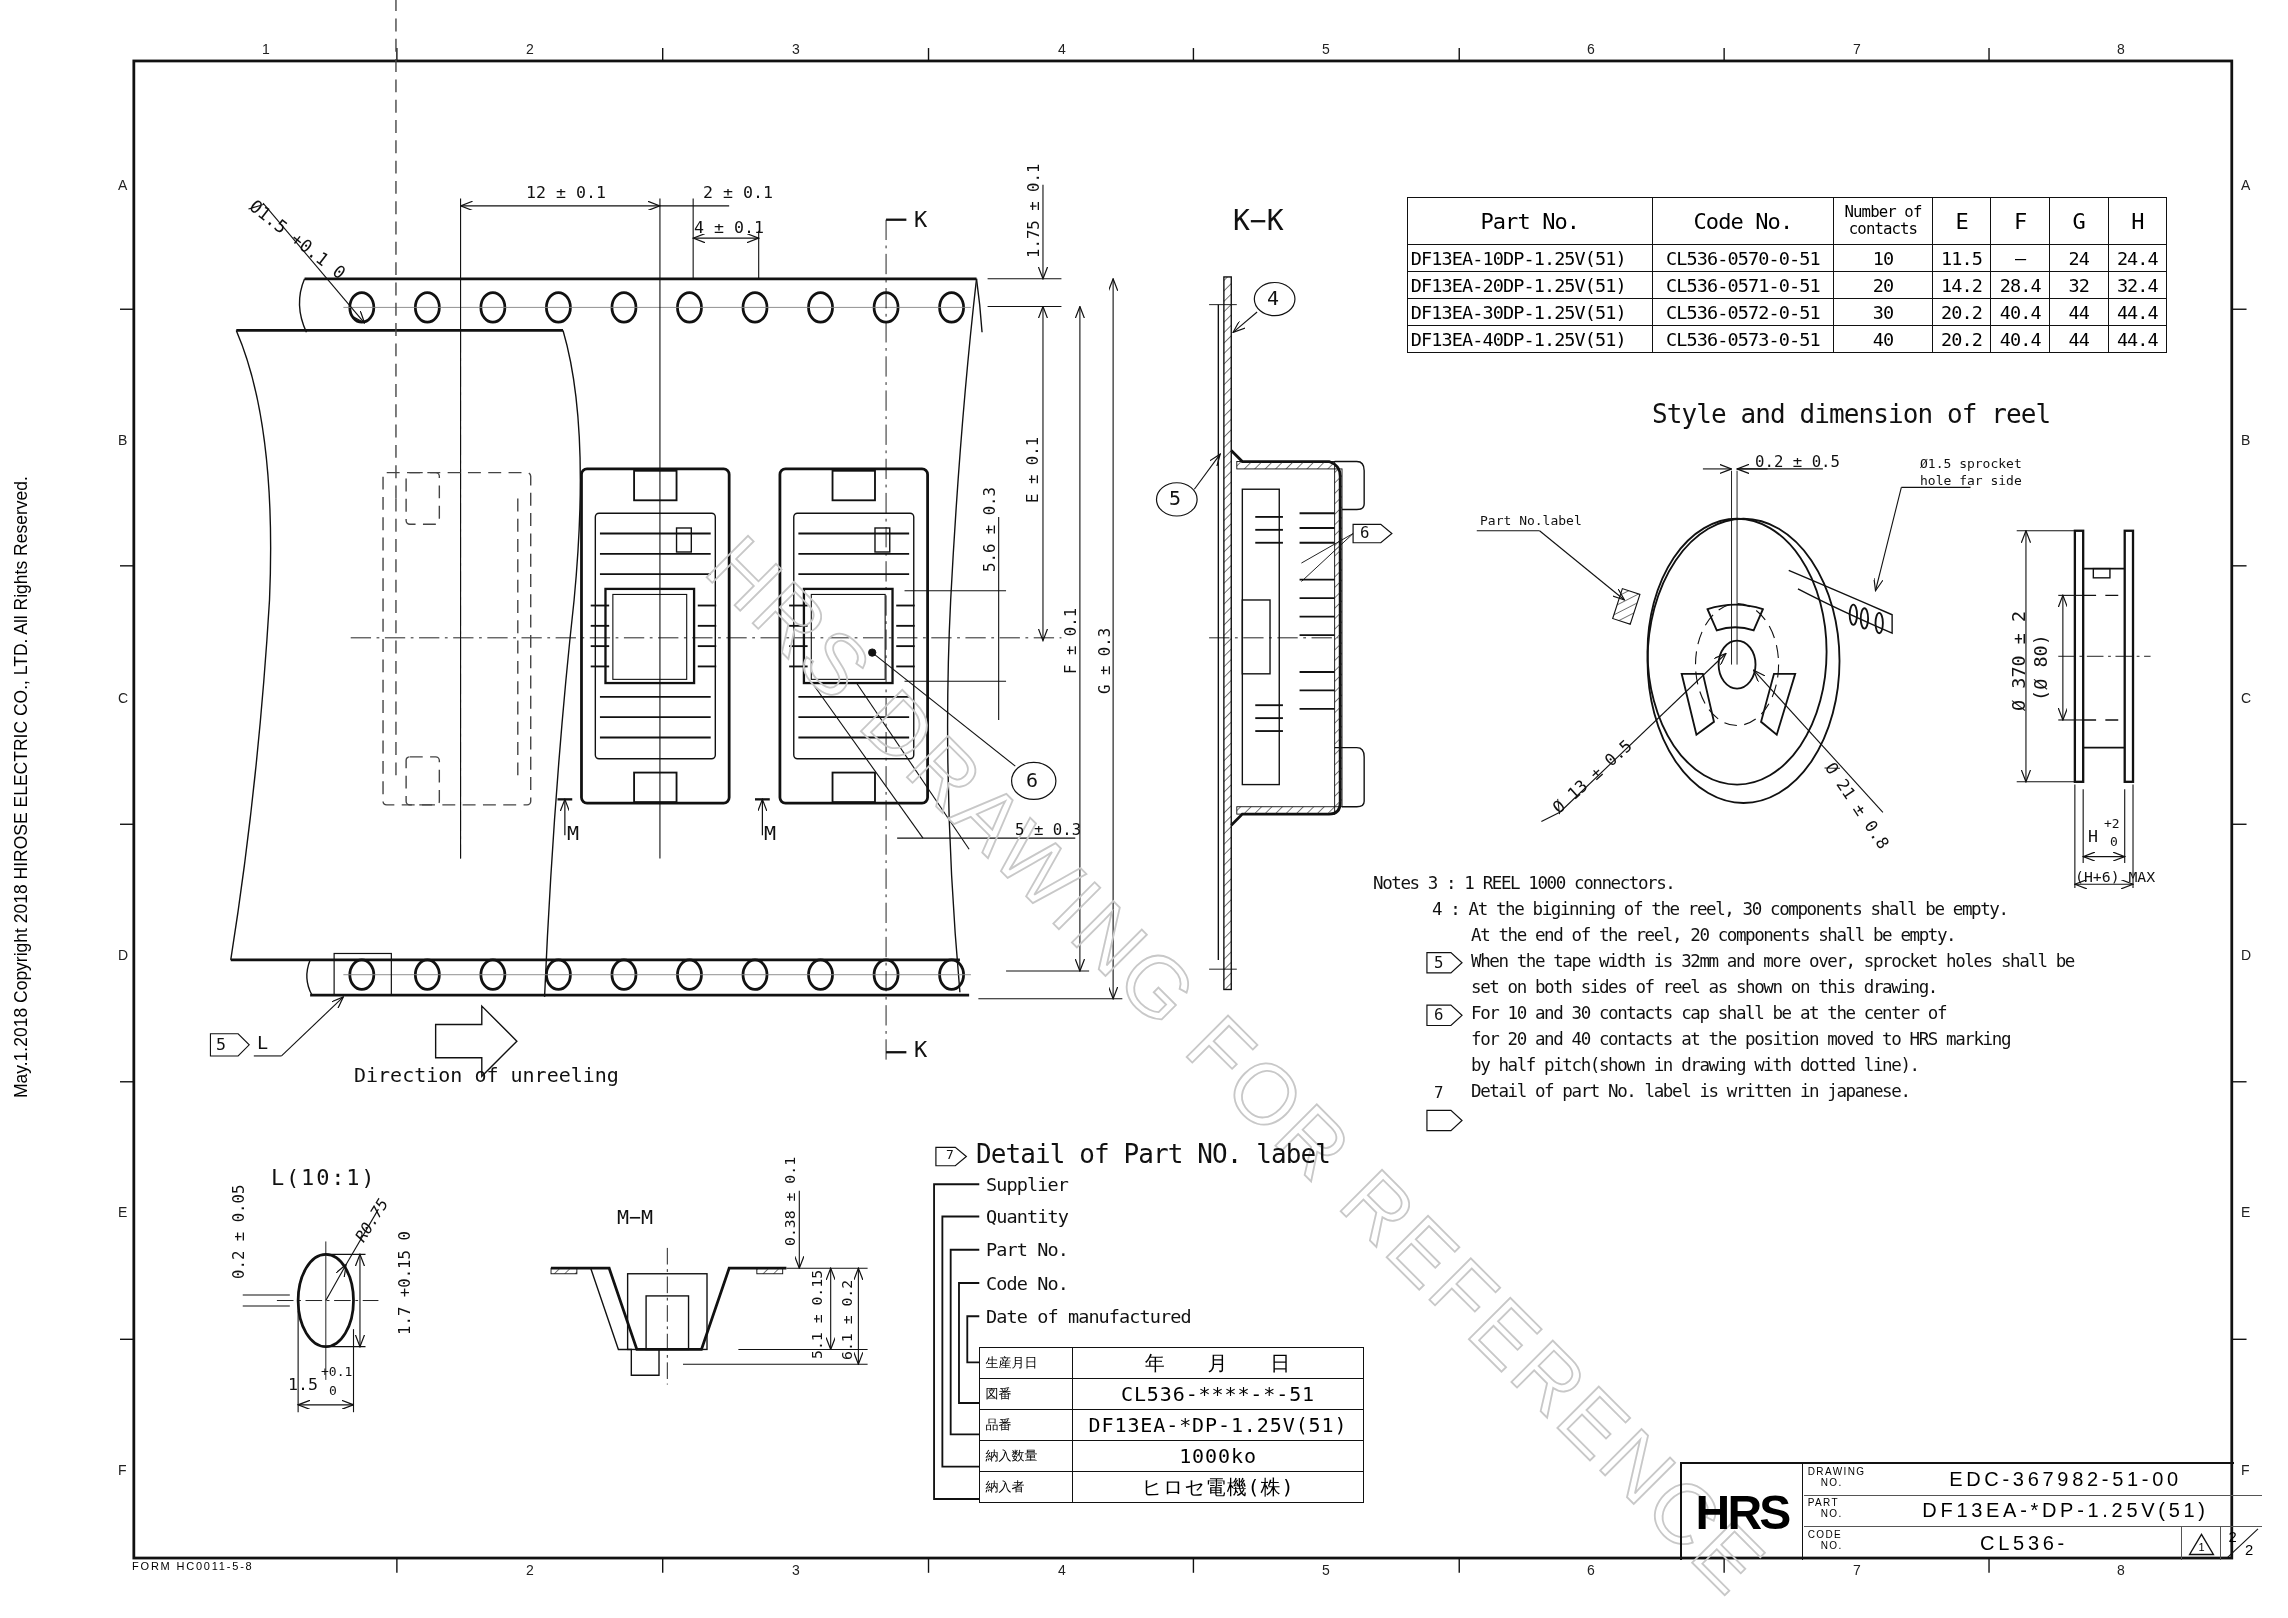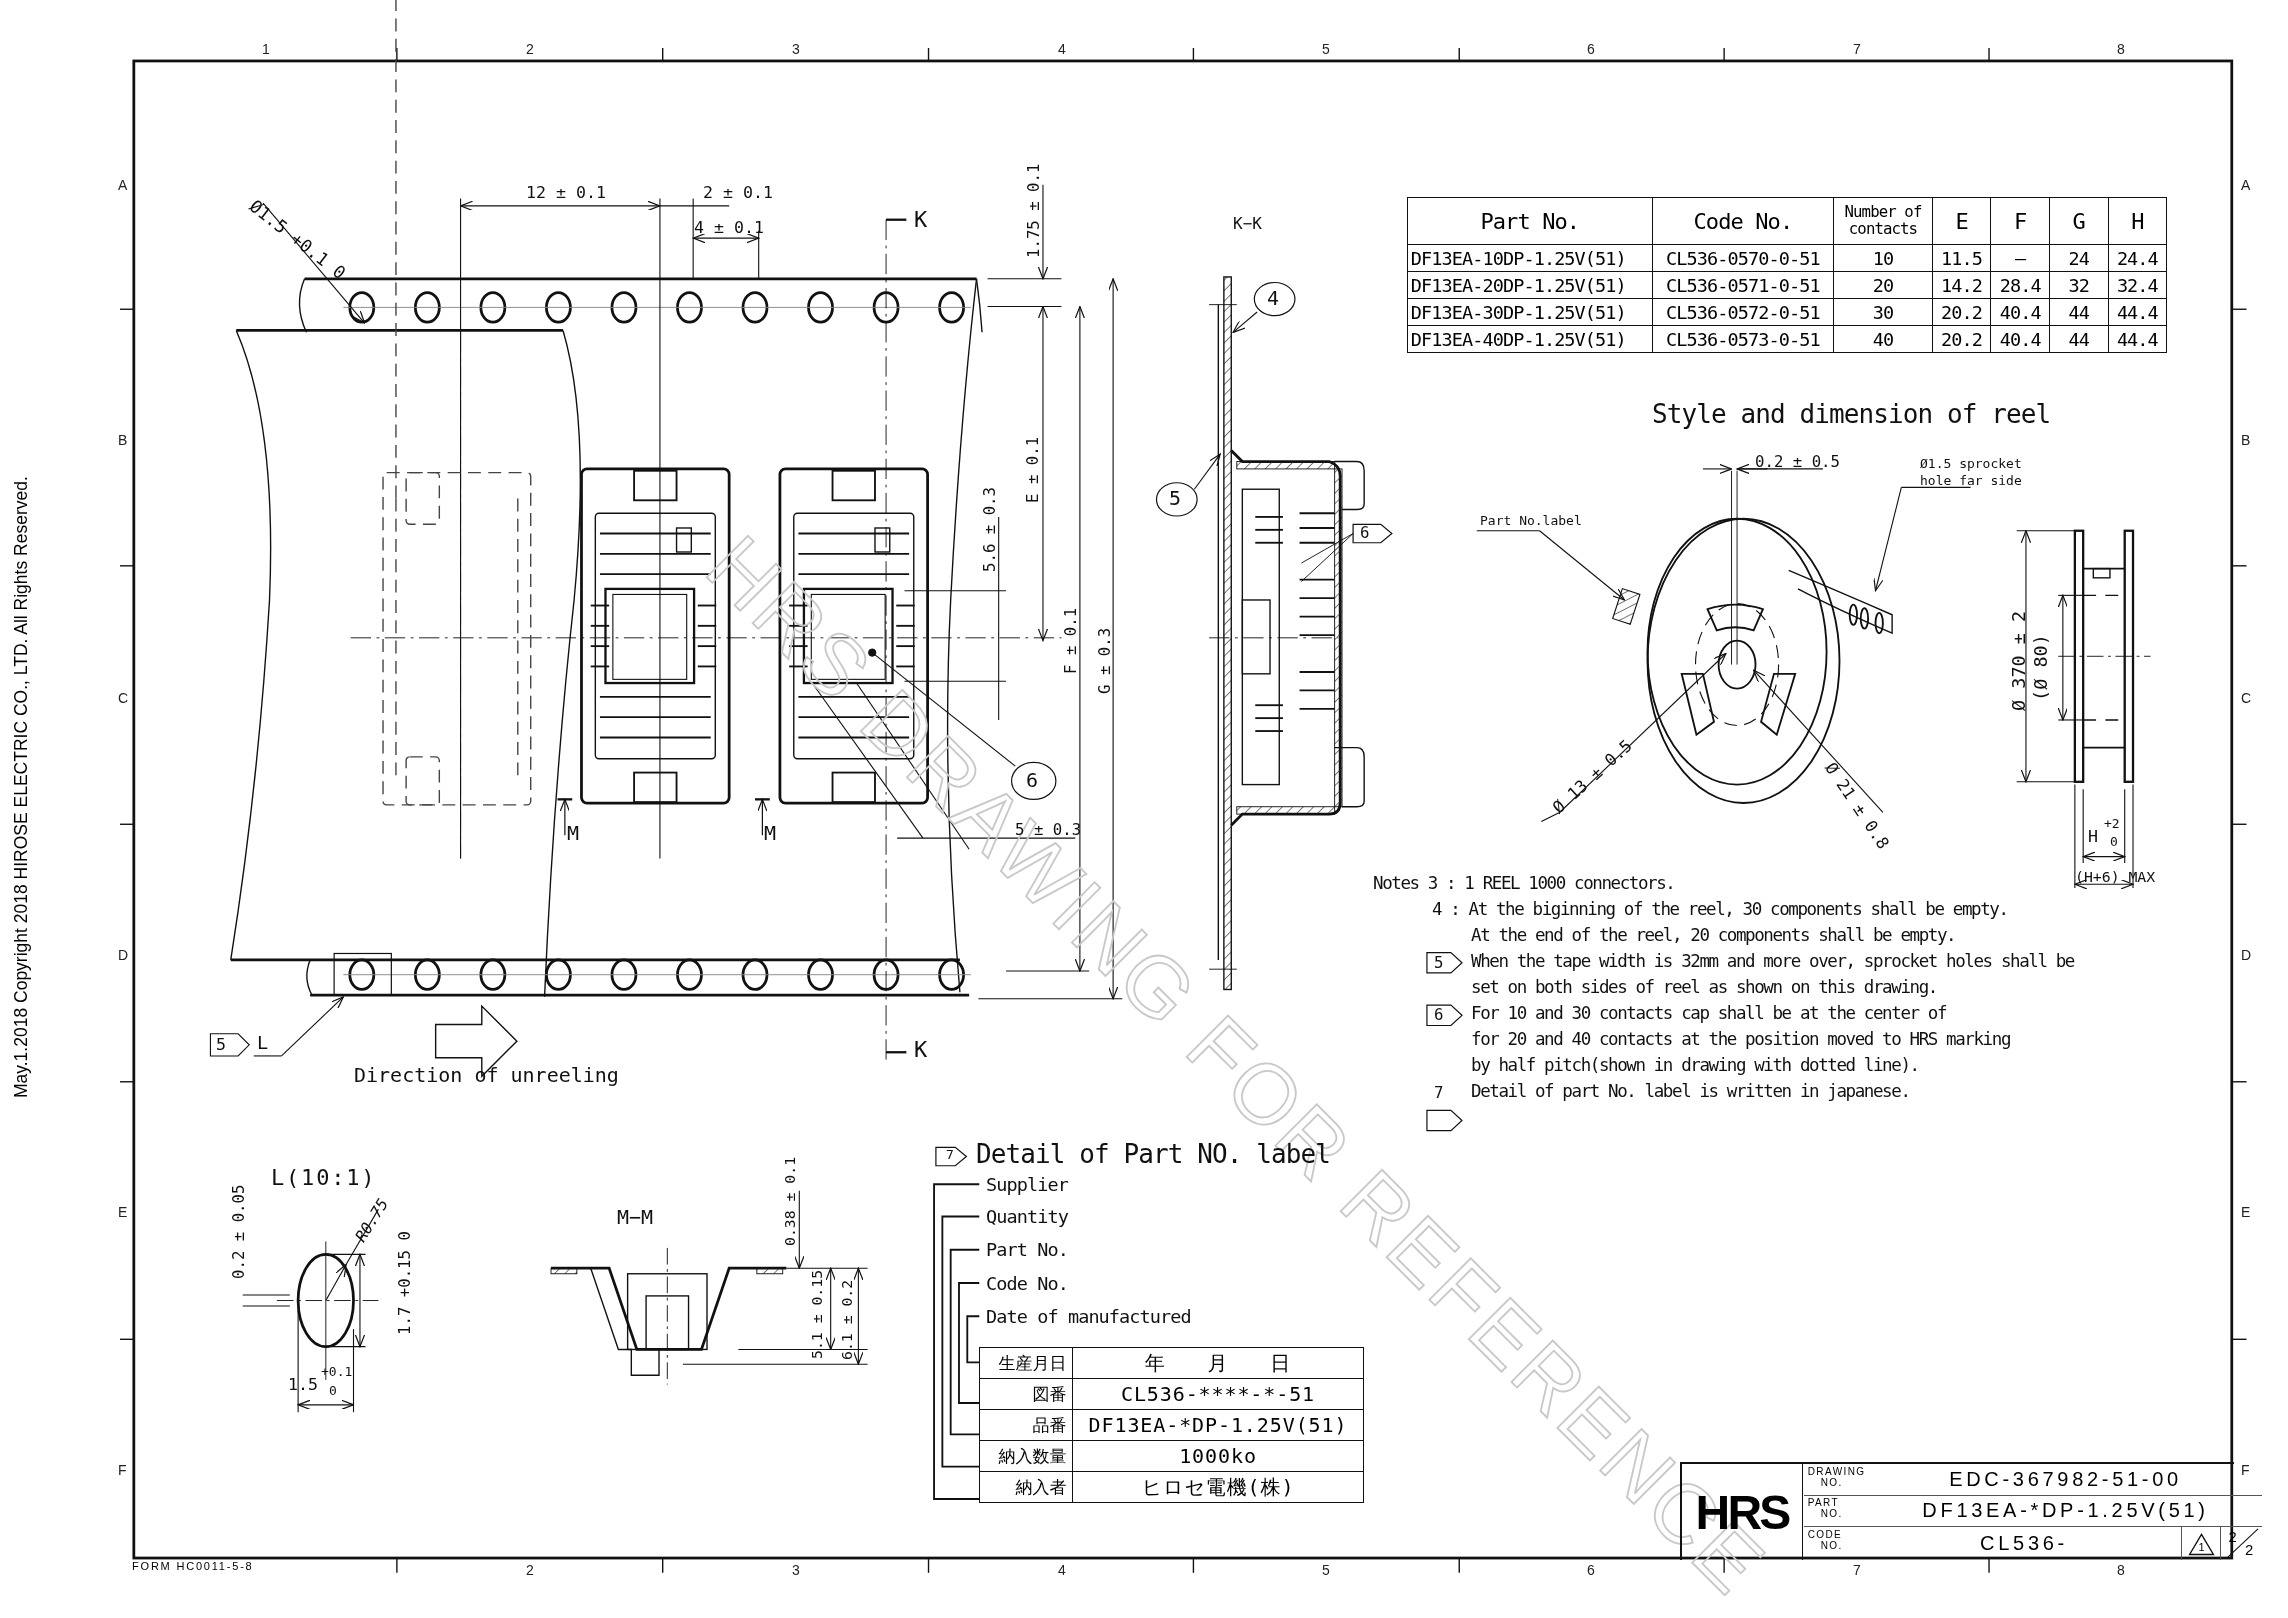--- a/index.html
+++ b/index.html
@@ -11,21 +11,21 @@
   .form-no { position:absolute; left:132px; top:1560px; font-family:"Liberation Sans", sans-serif; font-size:11px; letter-spacing:1.8px; }
   
   table.parts { position:absolute; left:1407px; top:197px; border-collapse:collapse; font-family:"DejaVu Sans Mono", monospace; }
   table.parts td, table.parts th { border:1.8px solid #111; padding:0 2.8px; font-weight:normal; white-space:nowrap; text-align:center; font-size:18.5px; height:26px; letter-spacing:-0.9px; }
   table.parts th { height:46px; font-size:22px; }
   table.parts th.nc { font-size:15.7px; line-height:16.6px; }
   table.parts td.pn { text-align:left;margin-left:40px; }
   
   table.label { position:absolute; left:979px; top:1347px; border-collapse:collapse; font-family:"DejaVu Sans Mono", monospace; }
   table.label td { border:1.8px solid #111; height:30px; font-size:20px; padding:0 5.5px; white-space:nowrap; }
-  table.label td.k { width:81px; text-align:right; font-size:17px;margin-top:27px; }
+  table.label td.k { width:81px; text-align:left; font-size:13px;margin-top:27px; }
   table.label td.v { width:279px; text-align:center; letter-spacing:0.9px; }
   
   .notes { position:absolute; left:1373px; top:870px; font-family:"DejaVu Sans Mono", monospace; font-size:17.5px; line-height:26px; letter-spacing:-1.4px; color:#111; }
   .notes .line { position:relative; height:26px; white-space:nowrap; }
   
   .title-block { position:absolute; left:1680px; top:1462px; width:552px; height:96px; border-top:2.8px solid #111; border-left:2.8px solid #111; }
   .tb-logo { position:absolute; left:0; top:0; width:120px; height:96px; border-right:1.8px solid #111; display:flex; align-items:center; justify-content:center; font-family:"Liberation Sans", sans-serif; font-weight:bold; font-size:48px; letter-spacing:-2.8px; }
   .tb-row { position:absolute; left:122px; width:458px; border-bottom:1.4px solid #555; }
   .tb-key { position:absolute; left:3.7px; top:1.8px; font-family:"Liberation Sans", sans-serif; font-size:10px; line-height:11px; letter-spacing:1.4px; }
   .tb-val { position:absolute; left:65px; right:0; text-align:center; font-family:"Liberation Sans", sans-serif; font-size:20px; letter-spacing:3.7px; }
@@ -405,21 +405,21 @@
 <div class="txt" style="left:1095px;top:694px;font-size:15.7px;transform:rotate(-90deg);transform-origin:left top">G ± 0.3</div>
 <div class="txt" style="left:980px;top:572px;font-size:15.7px;transform:rotate(-90deg);transform-origin:left top">5.6 ± 0.3</div>
 <div class="txt" style="left:1015px;top:820px;font-size:15.7px">5 ± 0.3</div>
 <div class="txt" style="left:1026px;top:768px;font-size:20px">6</div>
 <div class="txt" style="left:567px;top:821px;font-size:20px">M</div>
 <div class="txt" style="left:764px;top:821px;font-size:20px">M</div>
 <div class="txt" style="left:216px;top:1035px;font-size:16.6px">5</div>
 <div class="txt" style="left:257px;top:1032px;font-size:18.5px">L</div>
 <div class="txt" style="left:354px;top:1063px;font-size:20px">Direction of unreeling</div>
 
-<div class="txt" style="left:1233px;top:214px;font-size:16px">K−K</div>
+<div class="txt" style="left:1233px;top:204px;font-size:28px">K−K</div>
 <div class="txt" style="left:1267px;top:286px;font-size:20px">4</div>
 <div class="txt" style="left:1169px;top:486px;font-size:20px">5</div>
 <div class="txt" style="left:1360px;top:523px;font-size:15.7px">6</div>
 
 <table class="parts">
   <tbody>
       <tr>
     <th style="width:238px">Part No.</th>
     <th style="width:175px">Code No.</th>
     <th class="nc" style="width:92px"><span>Number of</span><br><span>contacts</span></th>

